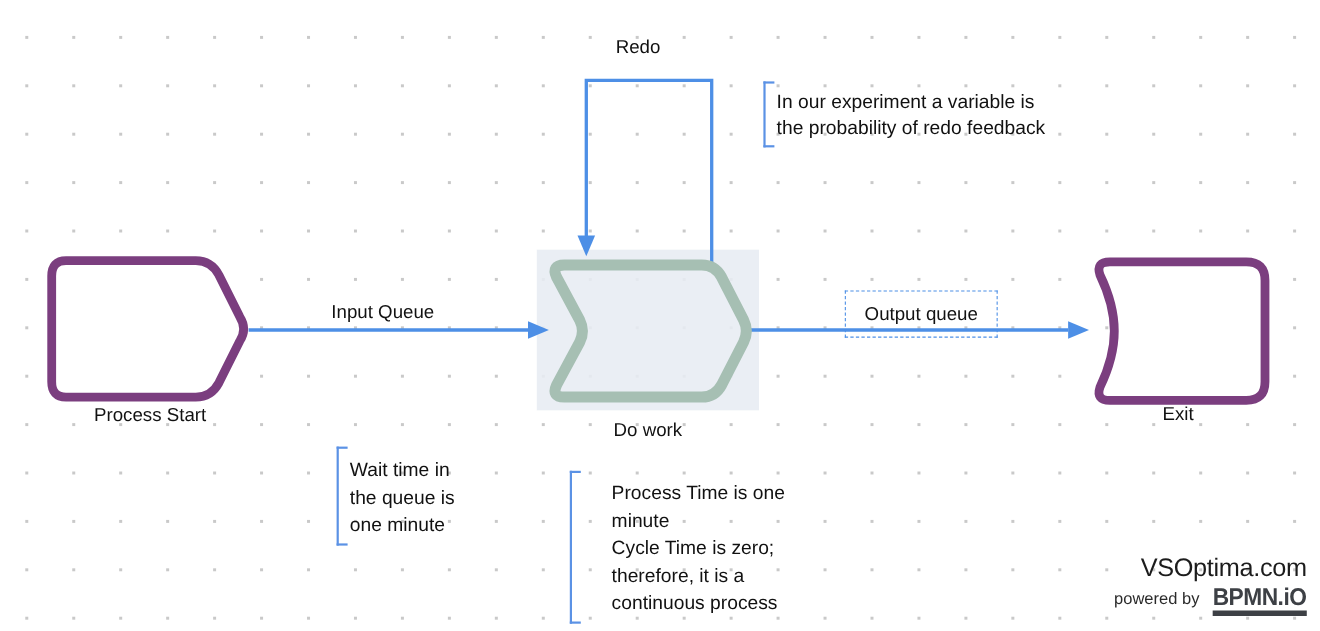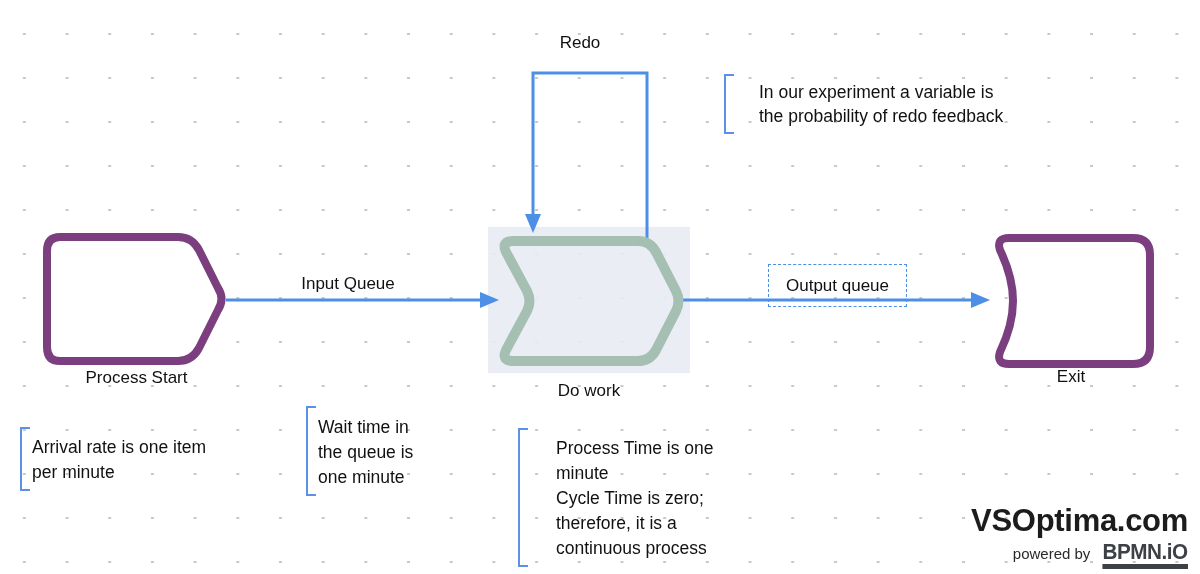--- a/index.html
+++ b/index.html
@@ -53,21 +53,21 @@
   .note-text{
     color:var(--text-color);
     font-size:17.5px;
     line-height:24px;
     white-space:pre-line;
     padding:6px 0 6px 2px;
   }
   .note-text.lh25{line-height:25px;}
   .branding{position:absolute;right:12px;top:503px;text-align:right;}
   .brand-site{
-    font-size:31px;font-weight:bold;color:#1c1c1c;letter-spacing:-0.3px;
+    font-size:23px;font-weight:normal;color:#1c1c1c;letter-spacing:-0.3px;
   }
   .brand-row{margin-top:2px;display:flex;align-items:center;justify-content:flex-end;gap:7px;}
   .powered-by{font-size:15px;color:#2a2a2a;padding-bottom:4px;}
   .bpmn-logo{
     display:inline-block;
     font-size:22px;font-weight:800;color:var(--logo-dark);
     letter-spacing:-0.5px;
     border-bottom:5px solid var(--logo-dark);
     padding-bottom:1px;
     transform:scaleX(0.94);transform-origin:right bottom;
@@ -106,31 +106,26 @@
   <div class="selection-box" style="left:768px;top:264px;width:139px;height:43px;">
     <span class="label flow-label" style="position:static;">Output queue</span>
   </div>
 
   <div class="label" style="left:48px;top:368px;width:177px;">Process Start</div>
 
   <div class="label" style="left:488px;top:381px;width:202px;">Do work</div>
 
   <div class="label" style="left:992px;top:367px;width:158px;">Exit</div>
 
-  <div class="annotation" style="left:724px;top:74px;gap:23px;">
+  <div class="annotation" style="left:694px;top:74px;">
     <div class="bracket"></div>
     <div class="note-text">In our experiment a variable is
 the probability of redo feedback</div>
   </div>
 
-  <div class="annotation" style="left:20px;top:427px;">
-    <div class="bracket"></div>
-    <div class="note-text lh25" style="padding-top:8px;">Arrival rate is one item
-per minute</div>
-  </div>
 
   <div class="annotation" style="left:306px;top:406px;">
     <div class="bracket"></div>
     <div class="note-text lh25" style="padding-top:9px;">Wait time in
 the queue is
 one minute</div>
   </div>
 
   <div class="annotation" style="left:518px;top:428px;gap:26px;">
     <div class="bracket"></div>

